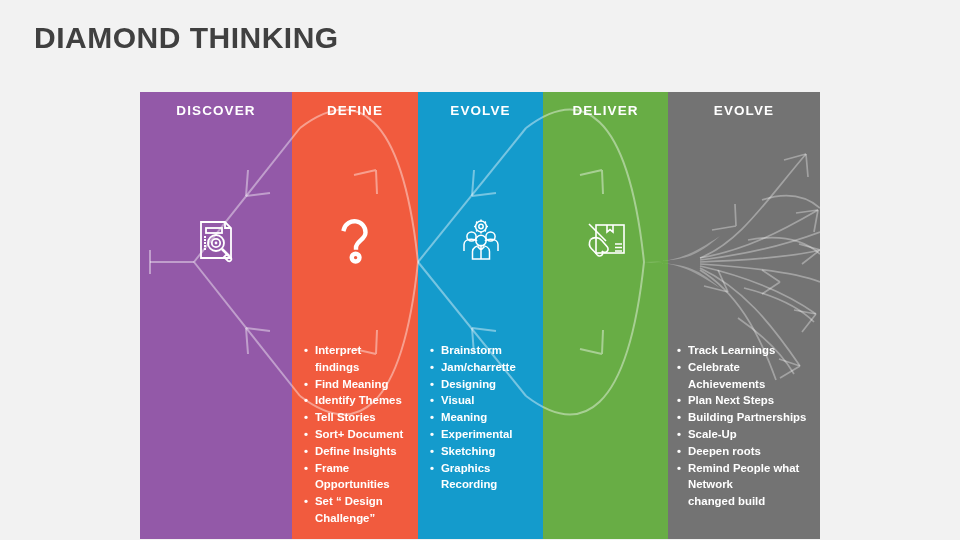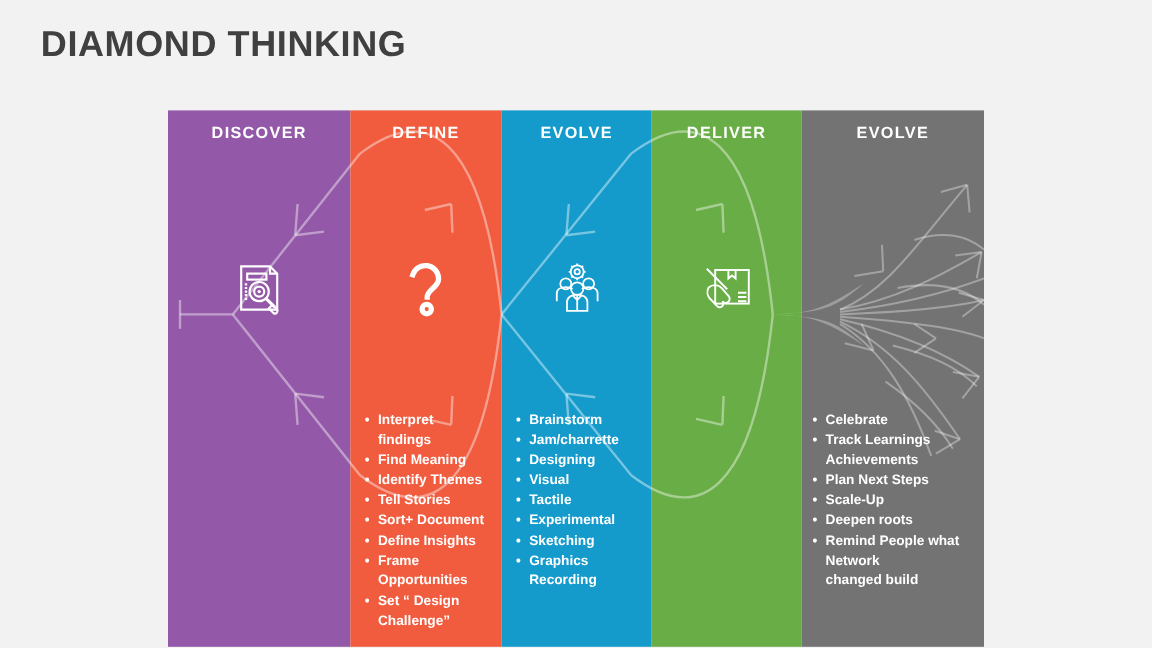--- a/index.html
+++ b/index.html
@@ -185,21 +185,21 @@
           <circle cx="22" cy="22.5" r="5.2"></circle>
           <path d="M13.5 41 v-7.5 c0-3.9 3.9-6 8.5-6 c4.6 0 8.5 2.1 8.5 6 v7.5 z"></path>
           <path d="M22 28 v13 M18.6 28.6 l3.4 3.4 l3.4 -3.4"></path>
         </svg>
       </div>
       <ul class="bullets">
         <li>Brainstorm</li>
         <li>Jam/charrette</li>
         <li>Designing</li>
         <li>Visual</li>
-        <li>Tactile</li>
+        <li>Meaning</li>
         <li>Experimental</li>
         <li>Sketching</li>
         <li>Graphics</li>
         <li class="cont">Recording</li>
       </ul>
     </div>
 
     <div class="col col-3">
       <div class="col-header">DELIVER</div>
       <div class="stage-icon">
@@ -211,24 +211,25 @@
           <path d="M7.5 20.5 c3.5 -3 8.5 -2.4 11.5 1.2 l5.2 6.1 c1.3 1.5 1.1 3.6 -0.4 4.8 c-1.5 1.2 -3.6 1 -4.8 -0.5"></path>
           <path d="M19 32.2 c1.1 1.3 0.9 3.2 -0.4 4.2 c-1.3 1 -3.2 0.8 -4.2 -0.5"></path>
           <path d="M14.4 35.9 c-1.8 -2 -4.3 -4.6 -6.1 -6.4 c-1.9 -1.9 -2.4 -5.6 -0.8 -9"></path>
         </svg>
       </div>
     </div>
 
     <div class="col col-4">
       <div class="col-header">EVOLVE</div>
       <ul class="bullets">
+        <li>Track Learnings</li>
         <li>Celebrate</li>
-        <li>Track Learnings</li>
         <li class="cont">Achievements</li>
         <li>Plan Next Steps</li>
+        <li>Building Partnerships</li>
         <li>Scale-Up</li>
         <li>Deepen roots</li>
         <li>Remind People  what</li>
         <li class="cont">Network</li>
         <li class="cont">changed build</li>
       </ul>
     </div>
 
     <svg id="artwork" viewBox="0 0 680 447">
       <g stroke="#ffffff" stroke-opacity="0.42" stroke-width="2" fill="none">

